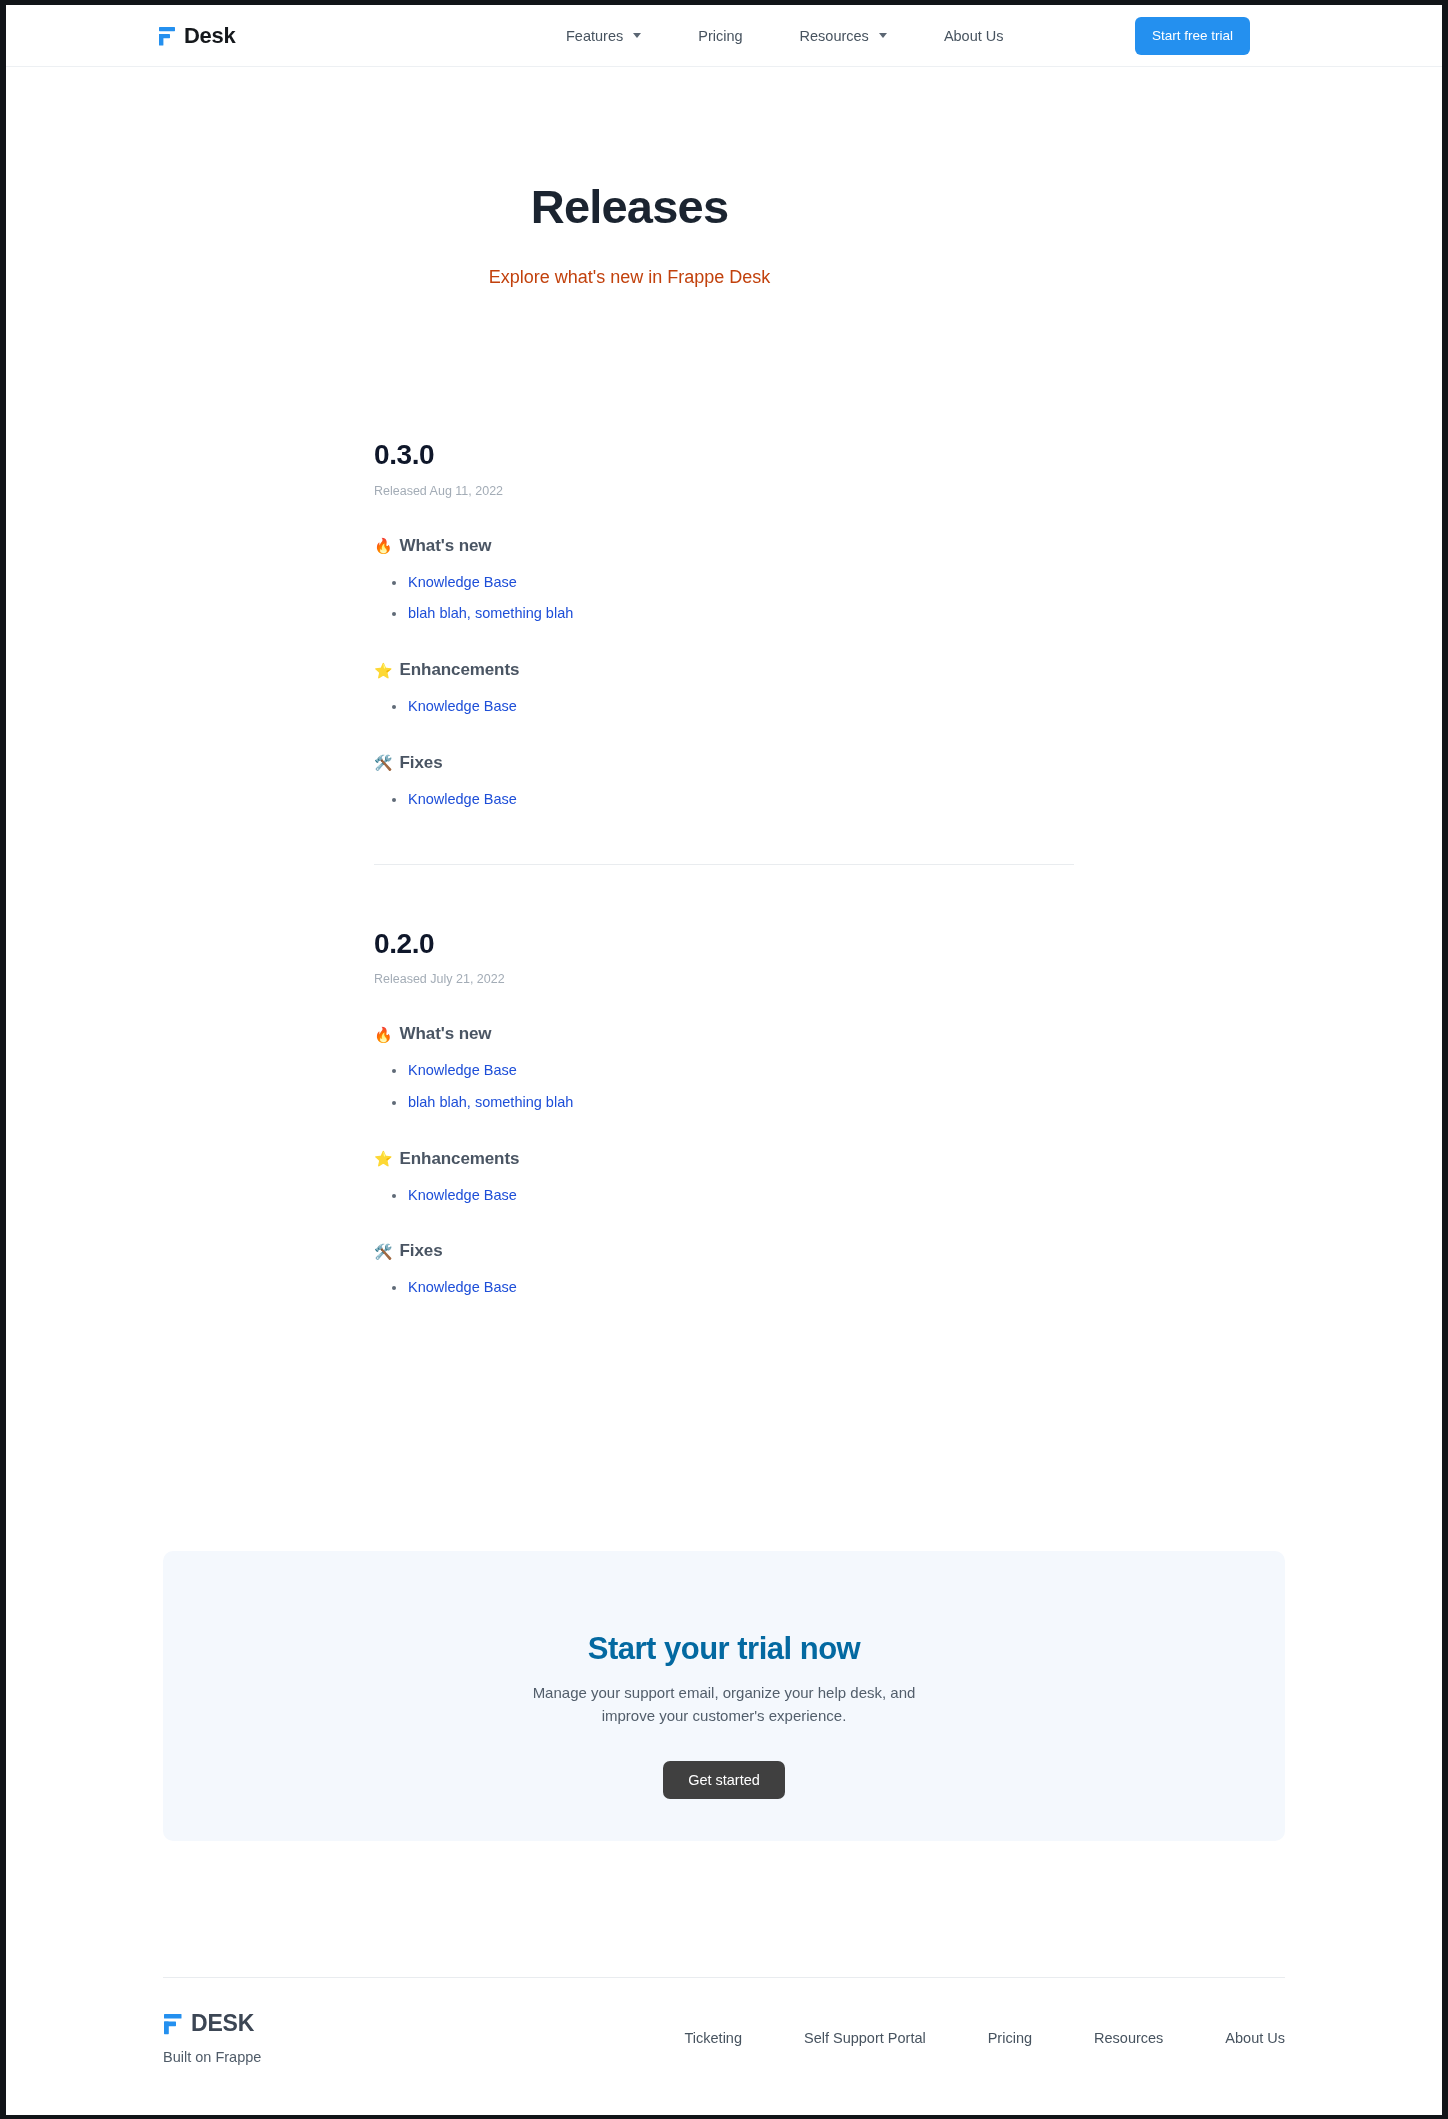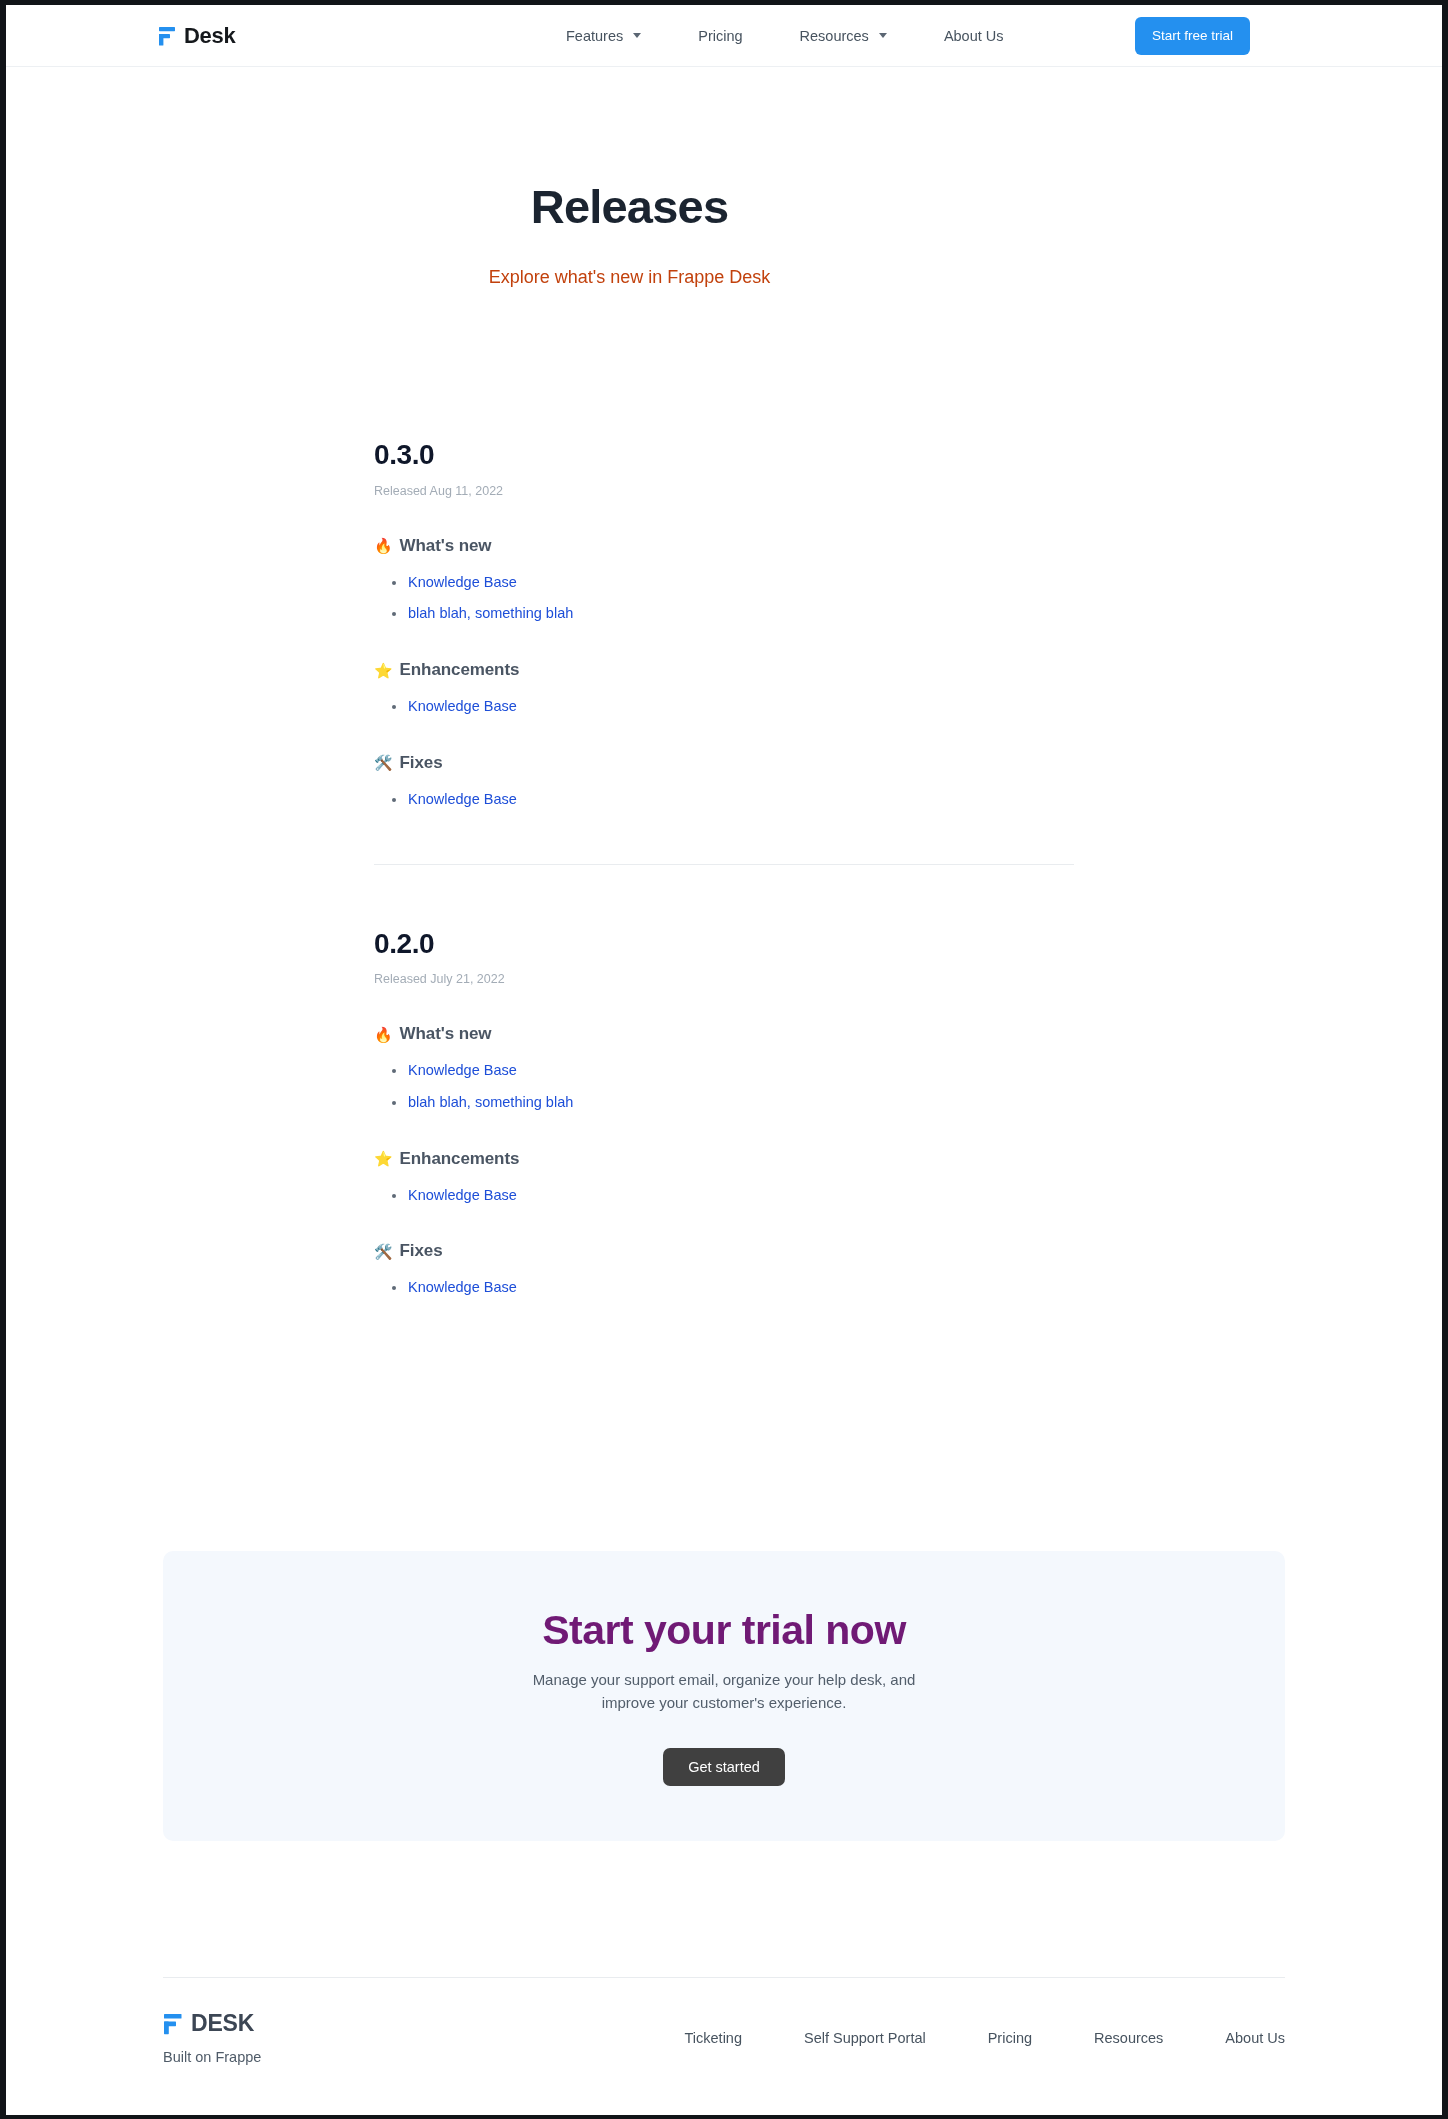--- a/index.html
+++ b/index.html
@@ -218,24 +218,24 @@
     position: absolute;
     top: 1551px;
     left: 163px;
     width: 1122px;
     height: 290px;
     background: #f4f8fd;
     border-radius: 10px;
     text-align: center;
   }
   .trial-title {
-    margin-top: 56px;
-    font-size: 41px;
-    font-weight: 700;
-    color: #701a75;
+    margin-top: 80px;
+    font-size: 31px;
+    font-weight: 700;
+    color: #0369a1;
     letter-spacing: -0.5px;
   }
   .trial-sub {
     margin-top: 14px;
     font-size: 15px;
     color: #525e6b;
     line-height: 1.55;
   }
   .trial-btn {
     margin-top: 33px;

